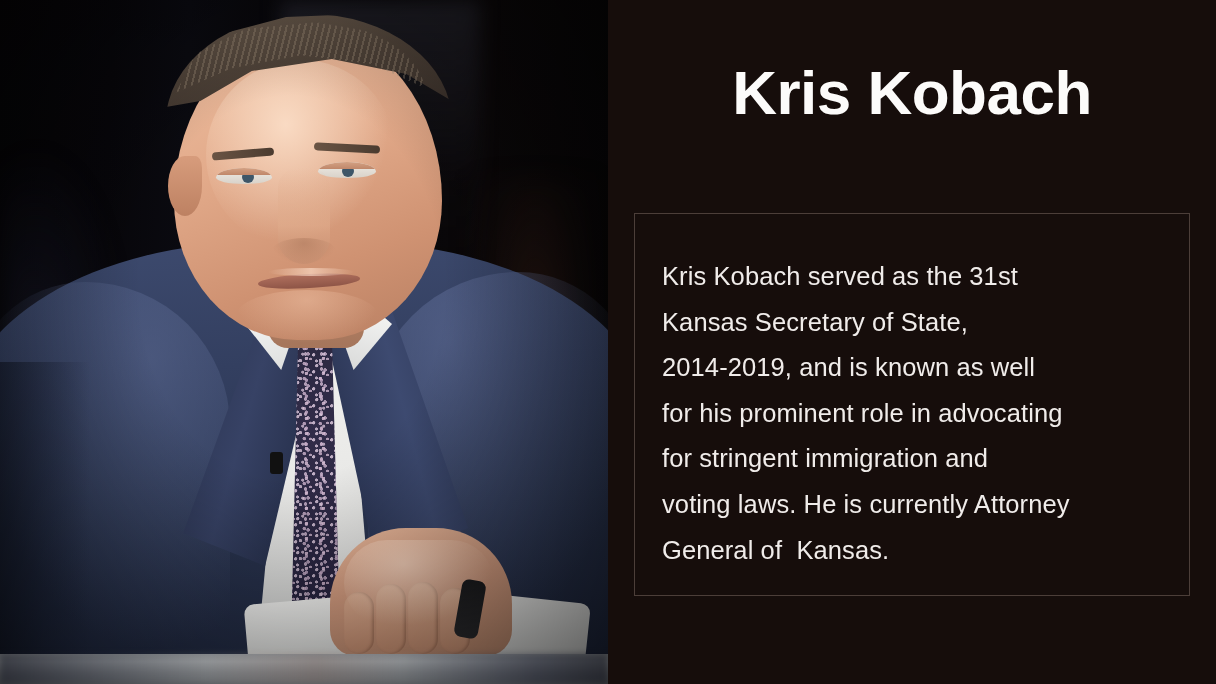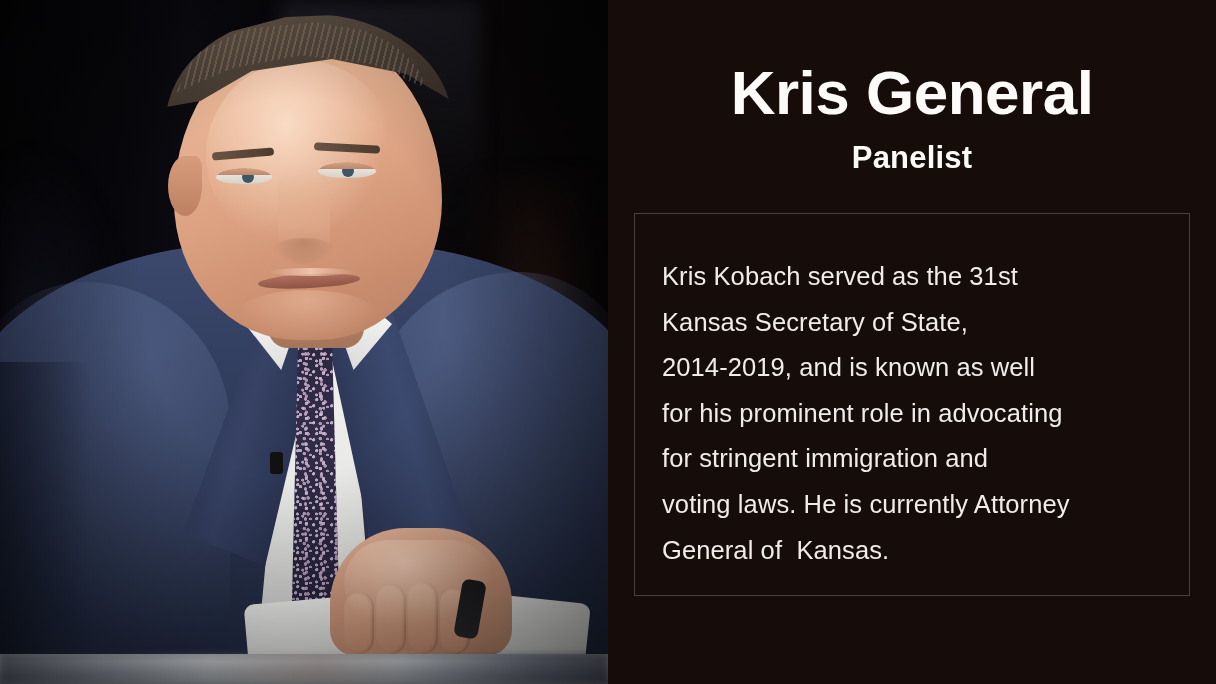--- a/index.html
+++ b/index.html
@@ -350,23 +350,22 @@
     <div class="hand-hl"></div>
     <div class="watch"></div>
 
     <div class="table-top"></div>
     <div class="table-refl"></div>
     <div class="photo-vig"></div>
   </div>
 
   <div class="text-pane">
 
-    <div class="person-name">Kris General</div>
-
-    <div class="person-role">Panelist</div>
+    <div class="person-name">Kris Kobach</div>
+
 
     <div class="bio-box">
       <div class="bio-text">Kris Kobach served as the 31st
 Kansas Secretary of State,
 2014-2019, and is known as well
 for his prominent role in advocating
 for stringent immigration and
 voting laws. He is currently Attorney
 General of  Kansas.</div>
     </div>

